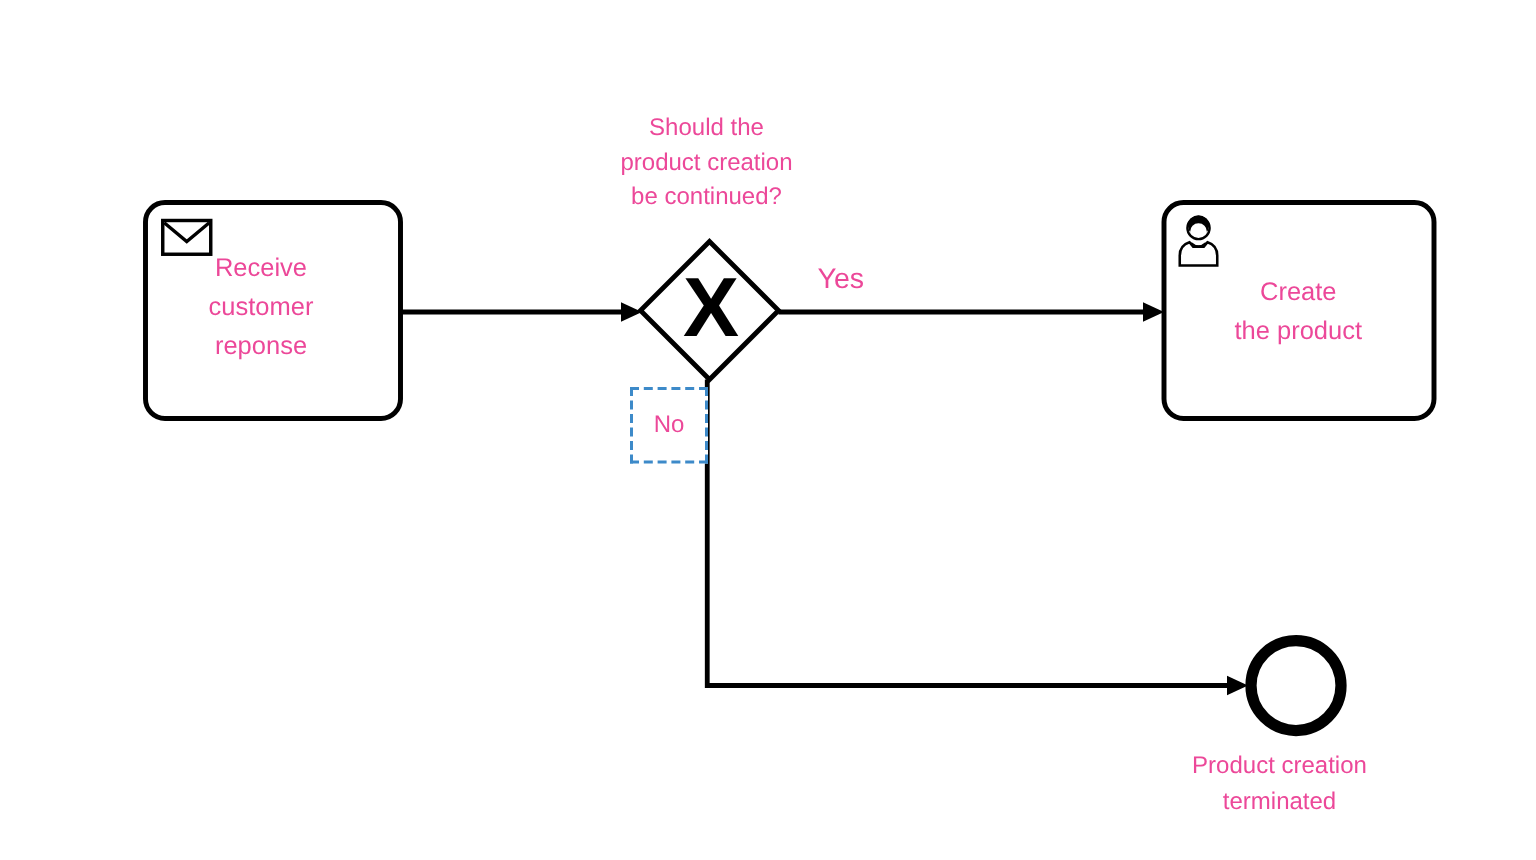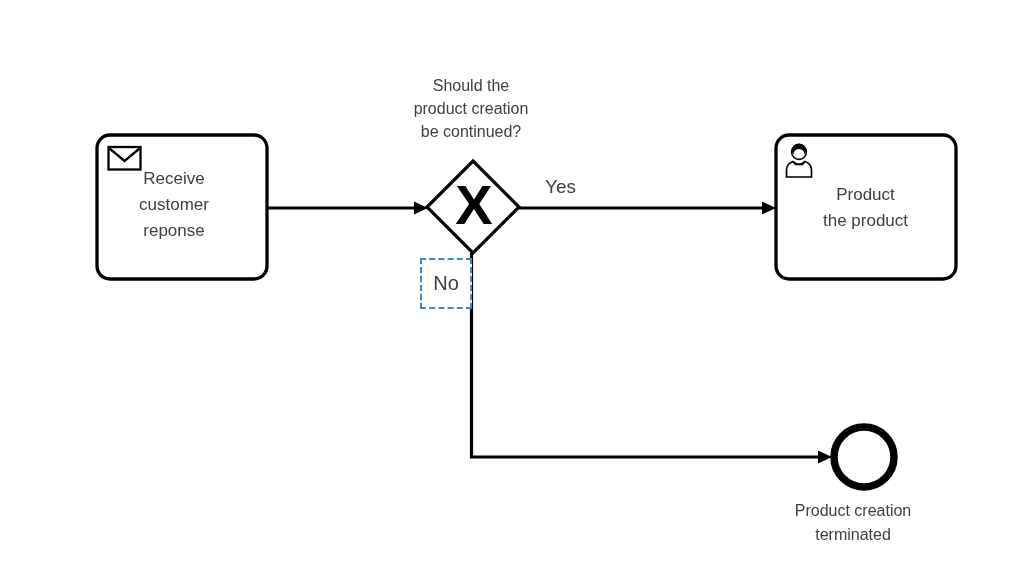--- a/index.html
+++ b/index.html
@@ -3,32 +3,32 @@
 <meta charset="utf-8">
 <style>
   html,body{margin:0;padding:0;background:#ffffff;}
   .canvas{
     position:relative;width:1024px;height:573px;background:#ffffff;
     overflow:hidden;font-family:"Liberation Sans",sans-serif;color:#111;
   }
   .canvas svg{position:absolute;left:0;top:0;}
   .lbl{
     position:absolute;text-align:center;white-space:pre-line;
-    color:#404040;user-select:none;
+    color:#ec4899;user-select:none;
   }
   .task-lbl{font-size:17px;line-height:26px;}
   .receive-lbl{left:98px;top:166px;width:152px;}
   .create-lbl{left:775px;top:182px;width:181px;}
   .question-lbl{left:391px;top:74px;width:160px;font-size:16px;line-height:23px;}
   .yes-lbl{left:545px;top:176px;width:40px;font-size:19px;text-align:left;}
   .no-lbl{
     left:420px;top:258px;width:48px;height:47px;
     border:2px dashed #3d8ac9;
     display:flex;align-items:center;justify-content:center;
-    font-size:20px;background:#ffffff;
+    font-size:16px;background:#ffffff;
   }
   .end-lbl{left:763px;top:499px;width:180px;font-size:16px;line-height:24px;}
   .x-marker{
     left:444px;top:177px;width:60px;height:56px;
     display:flex;align-items:center;justify-content:center;
     font-size:56px;font-weight:bold;color:#000;line-height:56px;
   }
 </style>
 </head>
 <body>
@@ -79,19 +79,19 @@
   <div class="lbl question-lbl">Should the
 product creation
 be continued?</div>
 
   <div class="lbl x-marker">X</div>
 
   <div class="lbl yes-lbl">Yes</div>
 
   <div class="lbl no-lbl">No</div>
 
-  <div class="lbl task-lbl create-lbl">Product
+  <div class="lbl task-lbl create-lbl">Create
 the product</div>
 
   <div class="lbl end-lbl">Product creation
 terminated</div>
 
 </div>
 
 </body></html>

